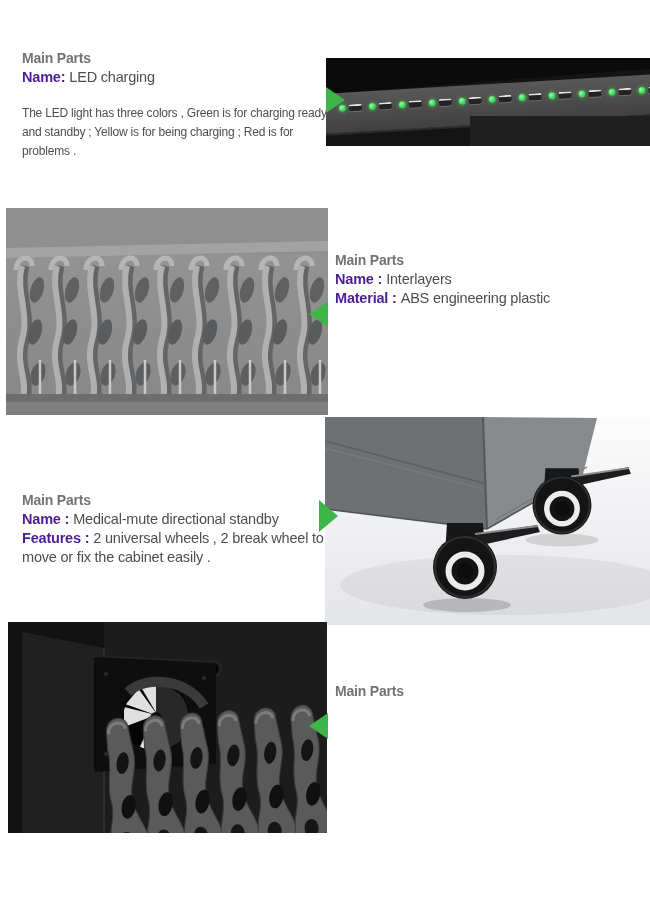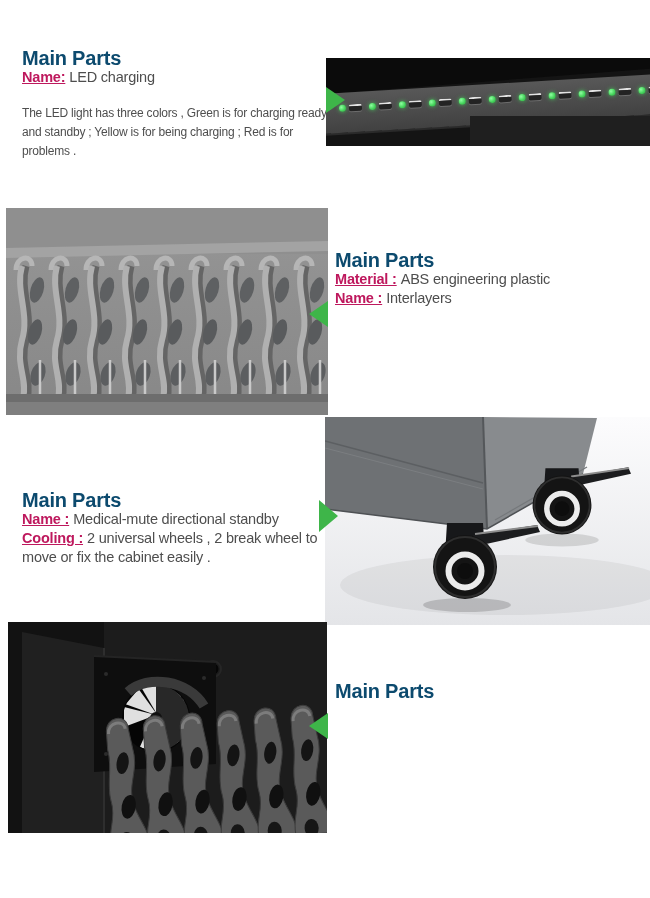--- a/index.html
+++ b/index.html
@@ -1,23 +1,23 @@
 <!DOCTYPE html>
 <html><head>
 <meta charset="utf-8">
 <title>Main Parts</title>
 <style>
   html,body{margin:0;padding:0;background:#ffffff;}
   #stage{position:relative;width:650px;height:898px;background:#ffffff;overflow:hidden;
          font-family:"Liberation Sans",sans-serif;}
   
   .txt{position:absolute;letter-spacing:-0.2px;}
-  .h{font-size:20px;font-weight:bold;color:#0c4a6e;line-height:19px;}
+  .h{font-size:14px;font-weight:bold;color:#737373;line-height:19px;}
   .field{font-size:14.5px;color:#4e4e4e;line-height:19px;}
-  .field b{color:#be185d;margin-right:4px;font-weight:bold;text-decoration:underline;}
+  .field b{color:#4c1d95;margin-right:4px;font-weight:bold;}
   .body{margin:17px 0 0 0;font-size:12px;color:#4e4e4e;line-height:19px;}
   
   .photo{position:absolute;overflow:hidden;}
   .photo svg{display:block;}
   
   #photo-led{left:326px;top:58px;width:324px;height:88px;background:#141414;}
   #photo-led .wedge{position:absolute;left:0;top:0;width:100%;height:36px;background:#0b0b0b;
       clip-path:polygon(0 0,100% 0,100% 30%,0 100%);}
   #photo-led .band{position:absolute;left:-8px;top:26px;width:345px;height:40px;
       background:linear-gradient(#585858,#414141);transform:rotate(-3.4deg);
@@ -151,34 +151,34 @@
         </g>
       <rect x="0" y="186" width="322" height="8" fill="#6d6d6d"></rect>
       <rect x="0" y="194" width="322" height="13" fill="#7f7f7f"></rect>
     </svg>
   </div>
   <div class="tri tri-l" id="m2"></div>
 
   <div class="txt" id="s2-text">
     <div class="h">Main Parts</div>
     <div class="field">
+      <b>Name :</b><span>Interlayers</span>
+    </div>
+    <div class="field">
       <b>Material :</b><span>ABS engineering plastic</span>
     </div>
-    <div class="field">
-      <b>Name :</b><span>Interlayers</span>
-    </div>
   </div>
 
   <div class="txt" id="s3-text">
     <div class="h">Main Parts</div>
     <div class="field">
       <b>Name :</b><span>Medical-mute directional standby</span>
     </div>
     <div class="field">
-      <b>Cooling :</b><span>2 universal wheels , 2 break wheel to move or fix the cabinet easily .</span>
+      <b>Features :</b><span>2 universal wheels , 2 break wheel to move or fix the cabinet easily .</span>
     </div>
   </div>
 
   <div class="photo" id="photo-wheels">
     <svg width="325" height="208" viewBox="0 0 325 208">
       <defs>
         <linearGradient id="g3bg" x1="0" y1="0" x2="0" y2="1">
           <stop offset="0" stop-color="#fcfcfd"></stop>
             <stop offset="1" stop-color="#e4e5e8"></stop>
         </linearGradient>

